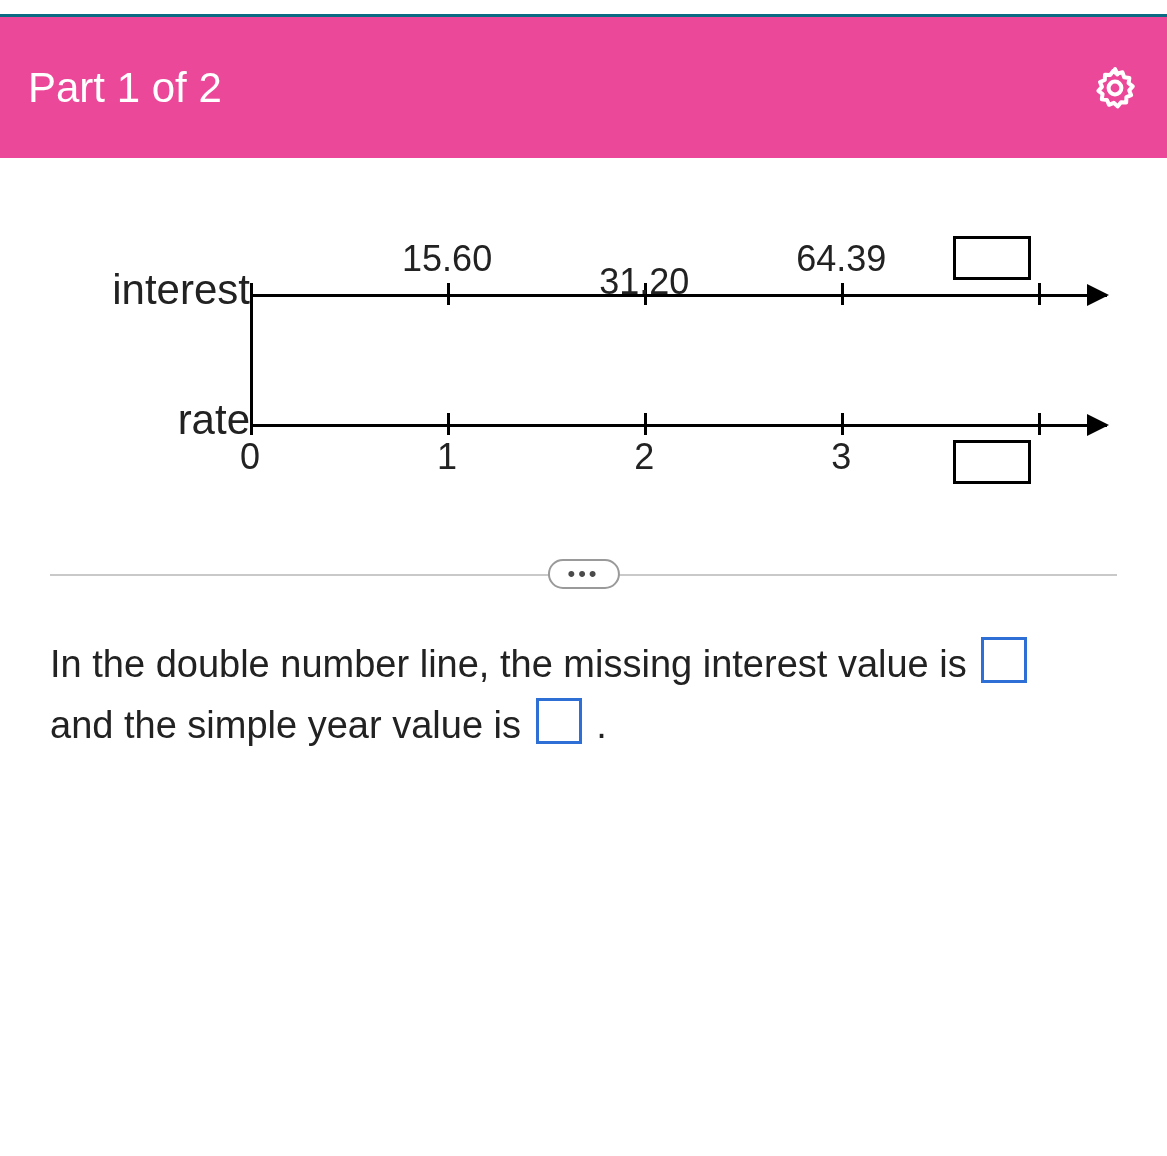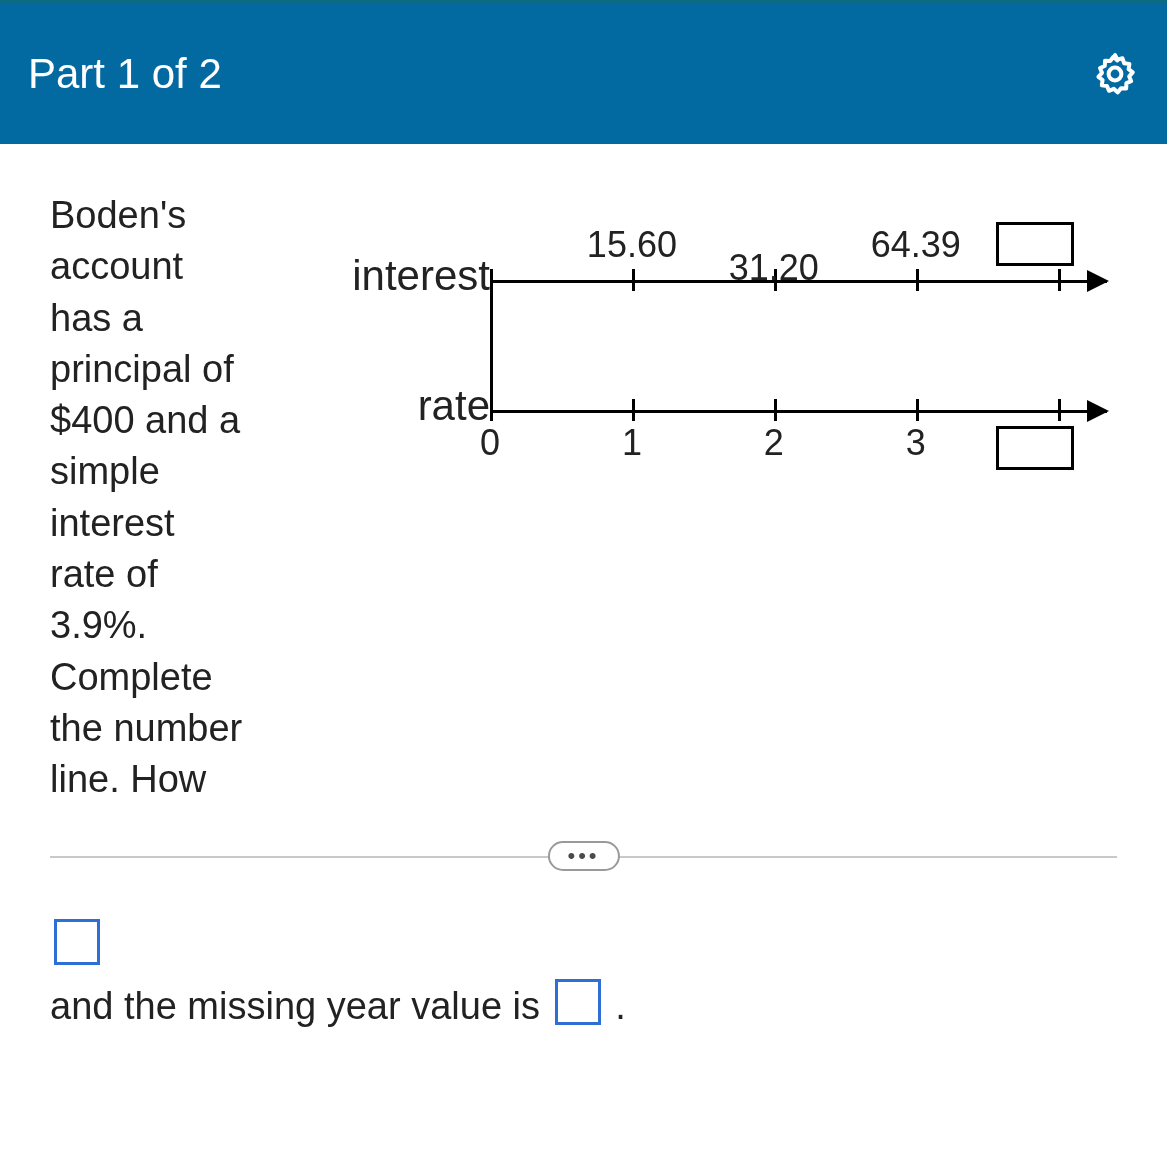--- a/index.html
+++ b/index.html
@@ -1,26 +1,27 @@
 <!DOCTYPE html>
 <html><head>
 <meta charset="utf-8">
 <style>
   * { box-sizing: border-box; margin: 0; padding: 0; }
   html, body { width: 1167px; height: 1156px; font-family: Arial, Helvetica, sans-serif; background: #fff; color: #222; }
   .header {
-    background: #0369a1;
+    background: #ec4899;
     color: #fff;
     height: 150px;
     display: flex;
     align-items: center;
     justify-content: space-between;
     padding: 0 28px;
     border-top: 3px solid #0a6b82;
     border-bottom: 6px solid #fff;
+    margin-top: 14px;
   }
   .header-title { font-size: 42px; font-weight: 400; }
   .gear-icon { width: 48px; height: 48px; cursor: pointer; }
   .gear-icon svg { width: 100%; height: 100%; stroke: #fff; fill: none; stroke-width: 2; }
 
   .body-area { padding: 40px 50px 0 50px; }
   .top-row { display: flex; gap: 40px; }
   .question-text { width: 200px; font-size: 38px; line-height: 1.35; }
 
   .diagram-wrap { flex: 1; position: relative; height: 320px; }
@@ -58,21 +59,20 @@
   <div class="gear-icon">
     <svg viewBox="0 0 24 24">
       <circle cx="12" cy="12" r="3.2"></circle>
       <path d="M12 2.5l1.2 2.3 2.5-.7 .9 2.5 2.6.4-.4 2.6 2.1 1.6-1.8 2 1 2.4-2.4 1-0.1 2.6-2.6-.1-1.6 2.1-2-1.8-2.4 1-1-2.4-2.6-.4.4-2.6-2.1-1.6 1.8-2-1-2.4 2.4-1 .1-2.6 2.6.1 1.6-2.1 2 1.8z" stroke-linejoin="round"></path>
     </svg>
   </div>
 </div>
 
 <div class="body-area">
   <div class="top-row">
-    <div class="question-text">Boden's account has a principal of $400 and a simple interest rate of 3.9%. Complete the number line. How</div>
 
     <div class="diagram-wrap">
 
       <div class="dline" style="top:90px;">
         <div class="dline-label" style="top:-28px;margin-left:32px;">interest</div>
         <div class="axis">
           <div class="axis-line"></div>
           <div class="axis-arrow"></div>
 
           <div class="tick" style="left:0%;"></div>
@@ -109,18 +109,19 @@
     </div>
   </div>
 
   <div class="divider-row">
     <div class="divider-line"></div>
     <div class="ellipsis-pill">•••</div>
   </div>
 </div>
 
 <div class="answer-area">
+  <span>In the double number line, the missing interest value is </span>
   <span class="inline-box"></span>
   <br>
-  <span>and the missing year value is </span>
+  <span>and the simple year value is </span>
   <span class="inline-box"></span>
   <span>.</span>
 </div>
 
 </body></html>

